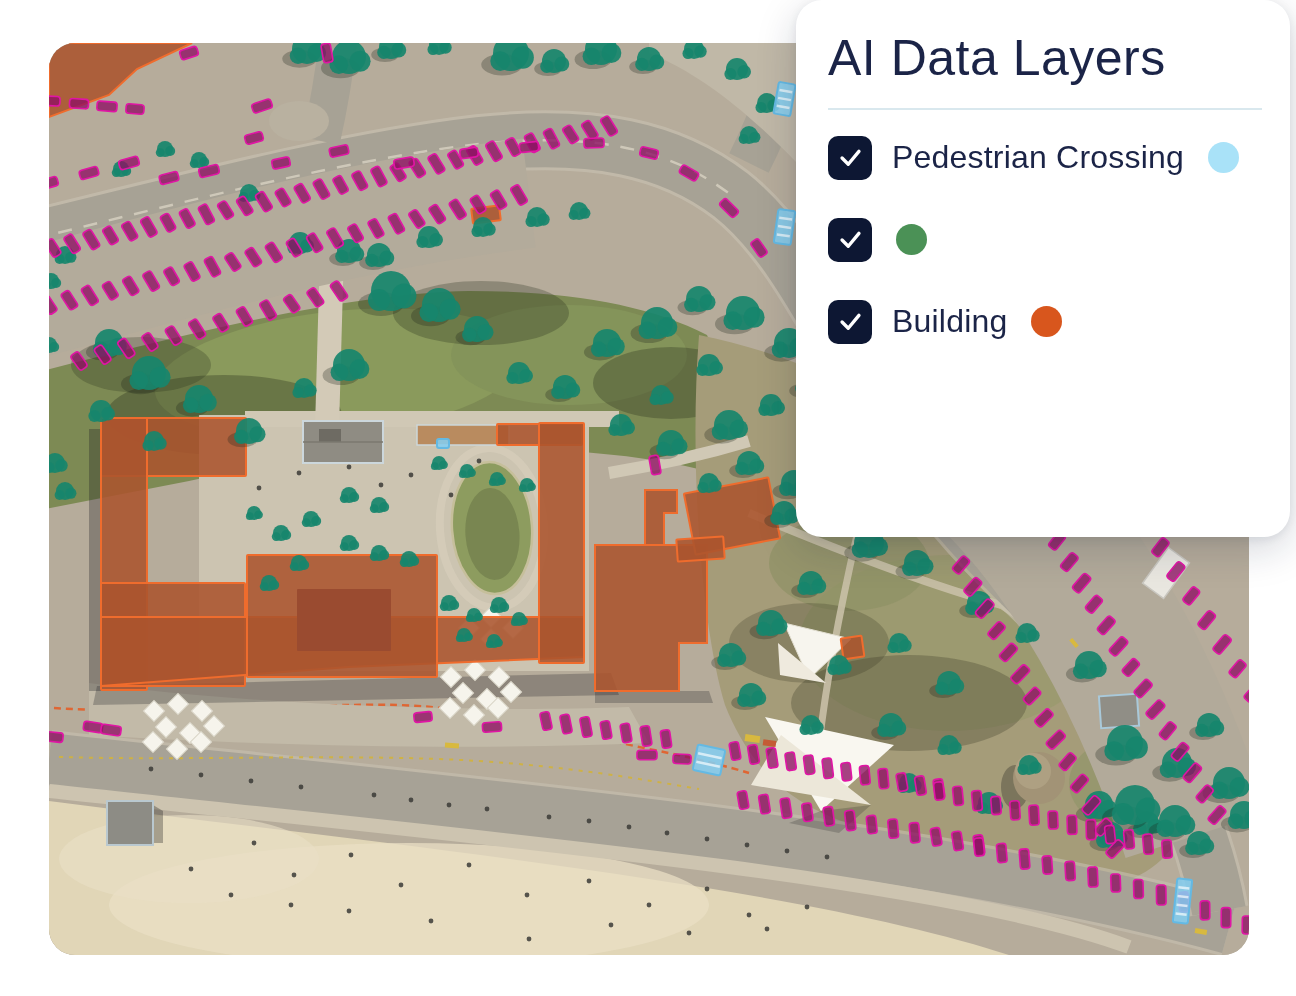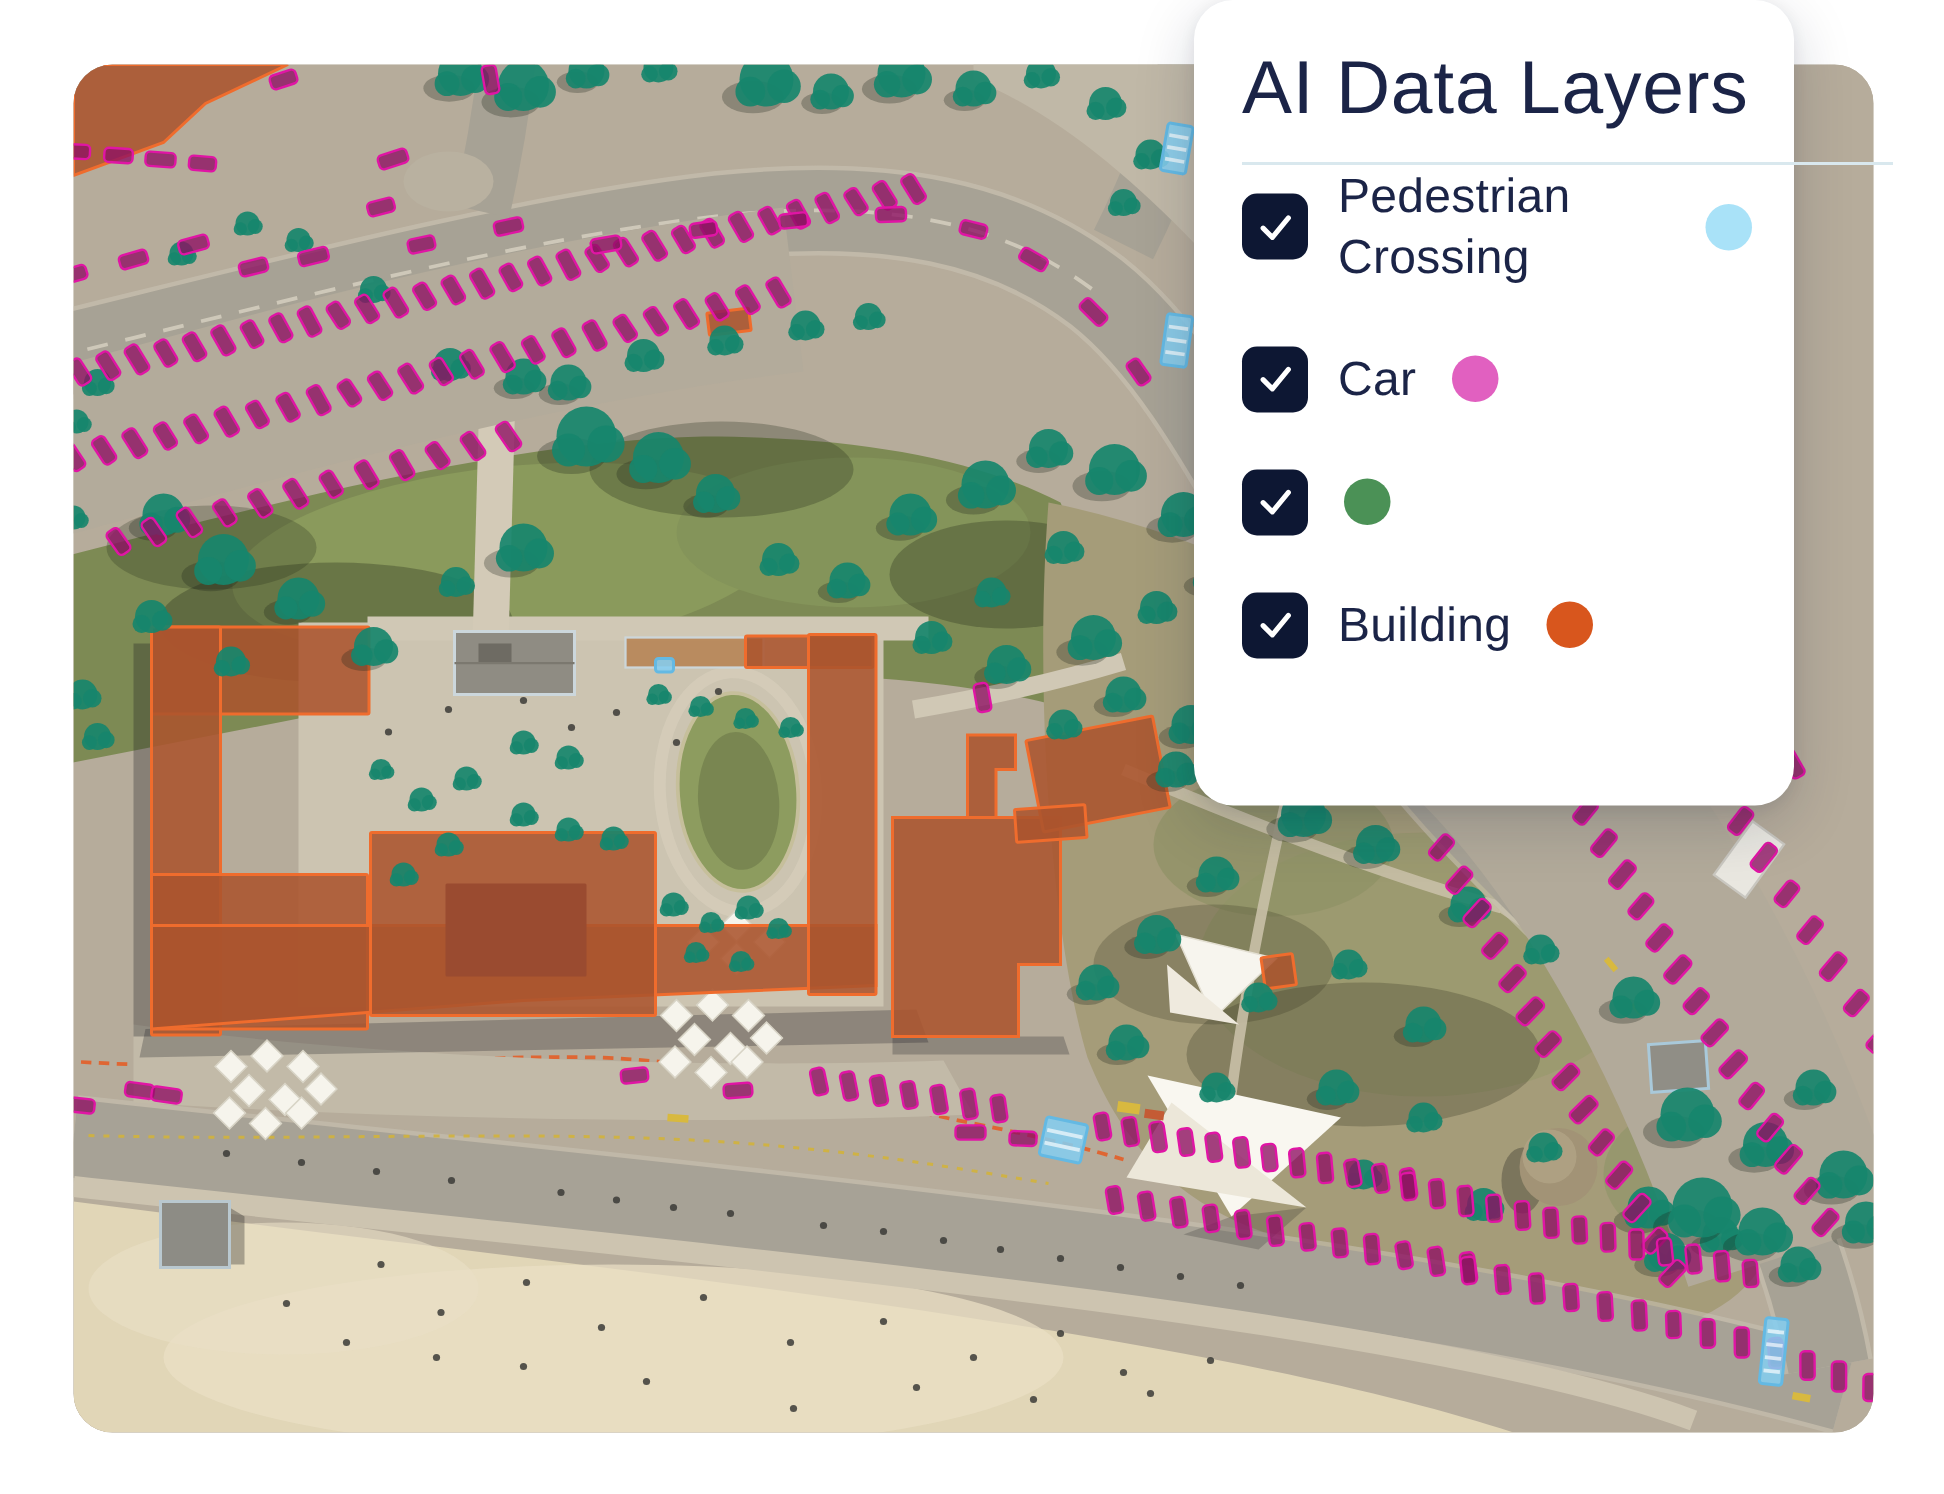--- a/index.html
+++ b/index.html
@@ -6,28 +6,28 @@
   body{width:1296px;height:996px;position:relative;overflow:hidden;
        font-family:"Liberation Sans","DejaVu Sans",sans-serif;}
   .stage{position:absolute;inset:0;background:#ffffff;}
 
   
   .map{position:absolute;left:49px;top:43px;width:1200px;height:912px;
        border-radius:26px;overflow:hidden;background:#b6ac9b;}
   .map svg{display:block;width:100%;height:100%;}
 
   
-  .panel{position:absolute;left:796px;top:0;width:400px;height:537px;
+  .panel{position:absolute;left:796px;top:0;width:494px;height:537px;
          background:#ffffff;border-radius:26px;
          box-shadow:0 12px 40px rgba(15,25,55,.18), 0 2px 10px rgba(15,25,55,.08);
          box-sizing:border-box;padding:30px 28px 0 32px;}
   .panel-title{font-size:50px;font-weight:500;color:#1b2447;margin:0;
                letter-spacing:.5px;line-height:1.15;}
   .panel-divider{height:2px;background:#d9e8ee;width:434px;margin-top:20px;border:none;}
-  .layer-rows{display:flex;flex-direction:column;gap:38px;}
+  .layer-rows{margin-top:26px;display:flex;flex-direction:column;gap:38px;}
   .layer-row{display:flex;align-items:center;gap:20px;}
   .layer-checkbox{width:44px;height:44px;border-radius:10px;background:#0d1733;
                   display:flex;align-items:center;justify-content:center;flex-shrink:0;cursor:pointer;}
   .layer-checkbox svg{width:27px;height:27px;}
   .layer-label{font-size:32px;color:#1b2447;max-width:300px;line-height:1.3;letter-spacing:.2px;}
   .layer-dot{width:31px;height:31px;border-radius:50%;flex-shrink:0;margin-left:4px;}
 </style>
 </head>
 <body>
 
@@ -827,29 +827,20 @@
           </div>
           <span class="layer-label">Pedestrian Crossing</span>
           <span class="layer-dot" style="background: rgb(169, 226, 248);"></span>
         </div>
         <div class="layer-row">
           <div class="layer-checkbox">
             <svg viewBox="0 0 24 24">
               <polyline points="4.5,12.5 10,18 19.5,6.5" fill="none" stroke="#ffffff" stroke-width="3" stroke-linecap="round" stroke-linejoin="round"></polyline>
             </svg>
           </div>
-          <span class="layer-label">Car</span>
-          <span class="layer-dot" style="background: rgb(225, 96, 192);"></span>
-        </div>
-        <div class="layer-row">
-          <div class="layer-checkbox">
-            <svg viewBox="0 0 24 24">
-              <polyline points="4.5,12.5 10,18 19.5,6.5" fill="none" stroke="#ffffff" stroke-width="3" stroke-linecap="round" stroke-linejoin="round"></polyline>
-            </svg>
-          </div>
           <span class="layer-dot" style="background: rgb(75, 145, 86);"></span>
         </div>
         <div class="layer-row">
           <div class="layer-checkbox">
             <svg viewBox="0 0 24 24">
               <polyline points="4.5,12.5 10,18 19.5,6.5" fill="none" stroke="#ffffff" stroke-width="3" stroke-linecap="round" stroke-linejoin="round"></polyline>
             </svg>
           </div>
           <span class="layer-label">Building</span>
           <span class="layer-dot" style="background: rgb(216, 86, 29);"></span>

